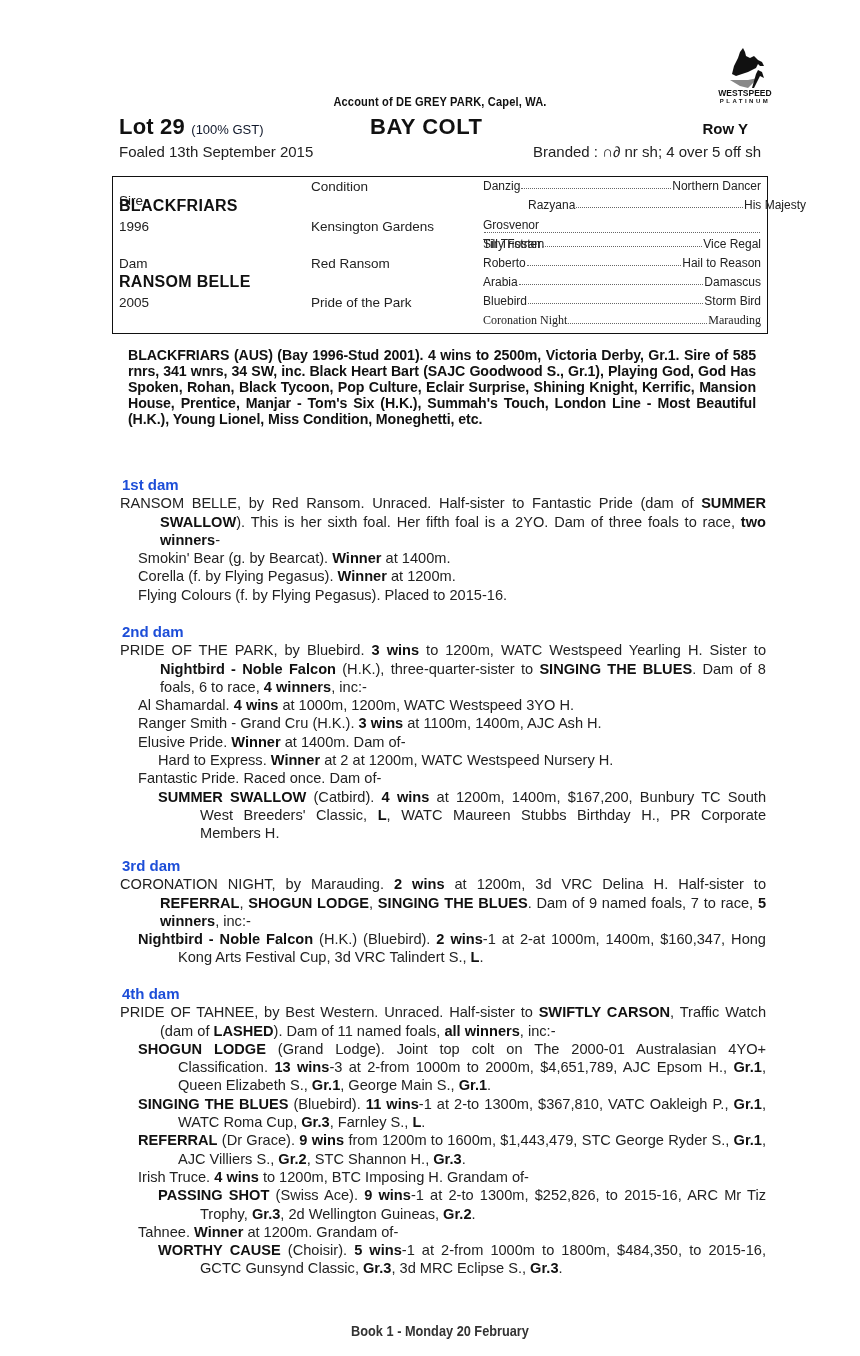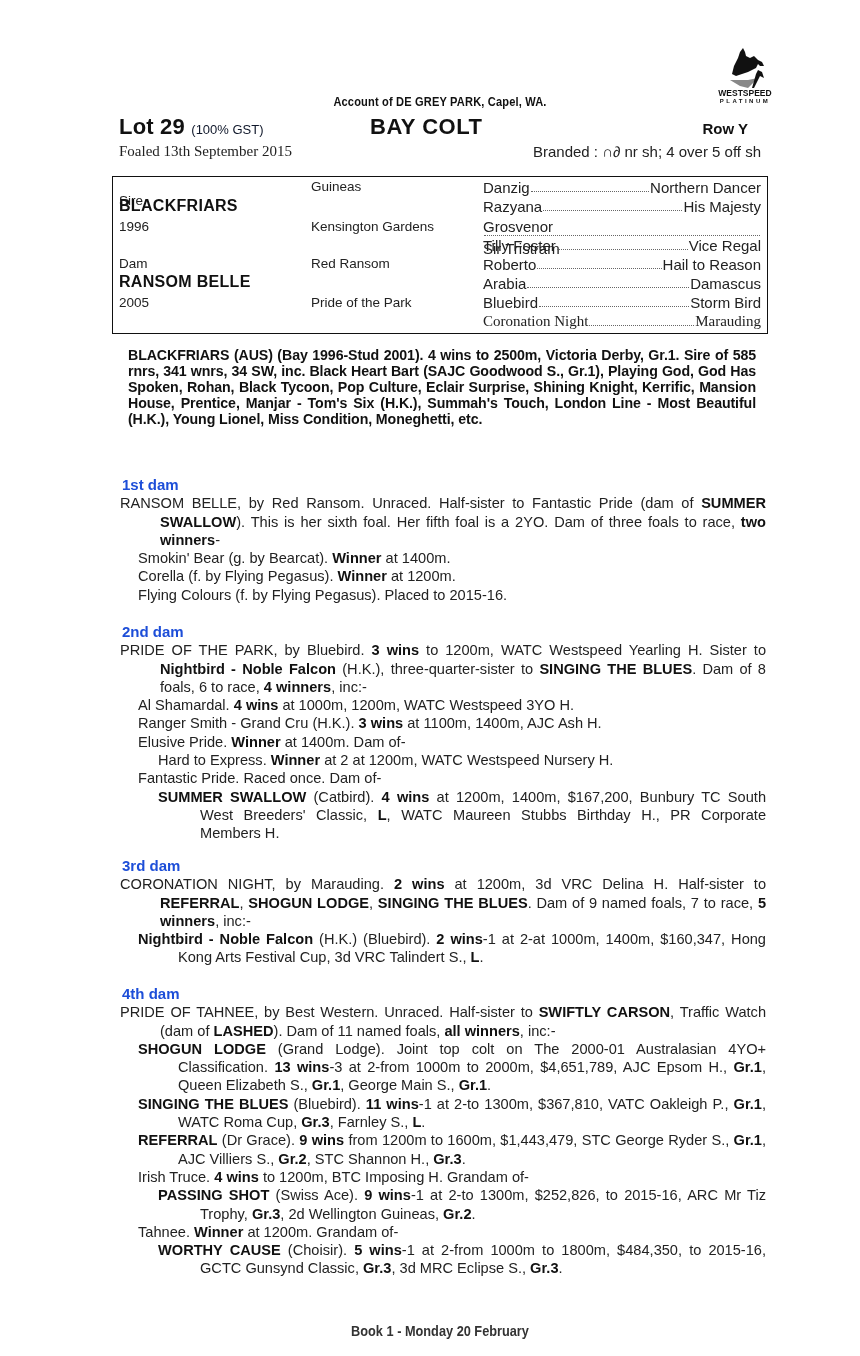--- a/index.html
+++ b/index.html
@@ -8,27 +8,27 @@
   .abs { position:absolute; }
   .cond { font-family:"Liberation Sans Narrow","Liberation Sans", sans-serif; }
   .logo { left:718px; top:44px; width:54px; height:62px; }
   .logo-word { position:absolute; left:0; width:54px; text-align:center; font-weight:bold; color:#111; }
   .account { left:0; width:880px; top:94px; text-align:center; font-size:13.5px; font-weight:bold;
              transform:scaleX(0.82); transform-origin:440px 0; letter-spacing:0.2px; }
   .lot { left:119px; top:114px; font-size:22px; font-weight:900; letter-spacing:0.2px; }
   .lot .gst { font-size:13px; font-weight:normal; color:#0f172a; letter-spacing:0; }
   .colour { left:370px; top:114px; font-size:22px; font-weight:900; letter-spacing:0.5px; }
   .row { right:112px; top:120px; font-size:15px; font-weight:700; }
-  .foaled { left:119px; top:143px; font-size:15px; color:#222;font-family:Liberation Serif, serif; }
+  .foaled { left:119px; top:143px; font-size:15px; color:#222; }
   .branded { right:99px; top:143px; font-size:15px; color:#222; }
 
   .ped { left:112px; top:176px; width:654px; height:156px; border:1.5px solid #111; }
   .ped .cell { position:absolute; font-size:13.5px; color:#222; white-space:nowrap; }
   .ped .big { font-size:16px; font-weight:900; color:#111; letter-spacing:0.3px; }
-  .ped .gg { position:absolute; left:370px; width:278px; display:flex; font-size:15px; color:#222; }
+  .ped .gg { position:absolute; left:370px; width:278px; display:flex; font-size:12px; color:#222; }
   .ped .gg .dots { flex:1; border-bottom:1.5px dotted #666; margin:0 1px 4px 1px; }
 
   .sirepara { left:128px; top:347px; width:628px; font-size:14.2px; font-weight:900; line-height:16px;
               text-align:justify; letter-spacing:-0.1px; }
 
   .sec { left:120px; width:646px; font-size:14.6px; line-height:18.3px; color:#222; }
   .sec .hd { font-weight:900; color:#1d4ed8; font-size:15px; padding-left:2px; }
   .sec p { margin:0; text-align:justify; }
   .sec b { font-weight:900; color:#111; }
   .p0 { padding-left:40px; text-indent:-40px; }
@@ -65,31 +65,31 @@
 <div class="abs branded">Branded : ∩∂ nr sh; 4 over 5 off sh</div>
 
 <div class="abs ped">
   <div class="cell" style="left:6px;top:2px;margin-top:14px;">Sire</div>
   <div class="cell big" style="left:6px;top:20px;">BLACKFRIARS</div>
   <div class="cell" style="left:6px;top:42px;">1996</div>
   <div class="cell" style="left:6px;top:79px;">Dam</div>
   <div class="cell big" style="left:6px;top:96px;">RANSOM BELLE</div>
   <div class="cell" style="left:6px;top:118px;">2005</div>
 
-  <div class="cell" style="left:198px;top:2px;">Guineas</div>
+  <div class="cell" style="left:198px;top:2px;">Condition</div>
   <div class="cell" style="left:198px;top:42px;">Kensington Gardens</div>
   <div class="cell" style="left:198px;top:79px;">Red Ransom</div>
   <div class="cell" style="left:198px;top:118px;">Pride of the Park</div>
 
   <div class="gg" style="top:2px;">
       <span>Danzig</span>
       <span class="dots"></span>
       <span>Northern Dancer</span>
     </div>
-  <div class="gg" style="top:21px;">
+  <div class="gg" style="top:21px;margin-left:45px;">
       <span>Razyana</span>
       <span class="dots"></span>
       <span>His Majesty</span>
     </div>
   <div class="gg" style="top:41px;flex-direction:column;">
       <span>Grosvenor</span>
       <span class="dots"></span>
       <span>Sir Tristram</span>
     </div>
   <div class="gg" style="top:60px;">

